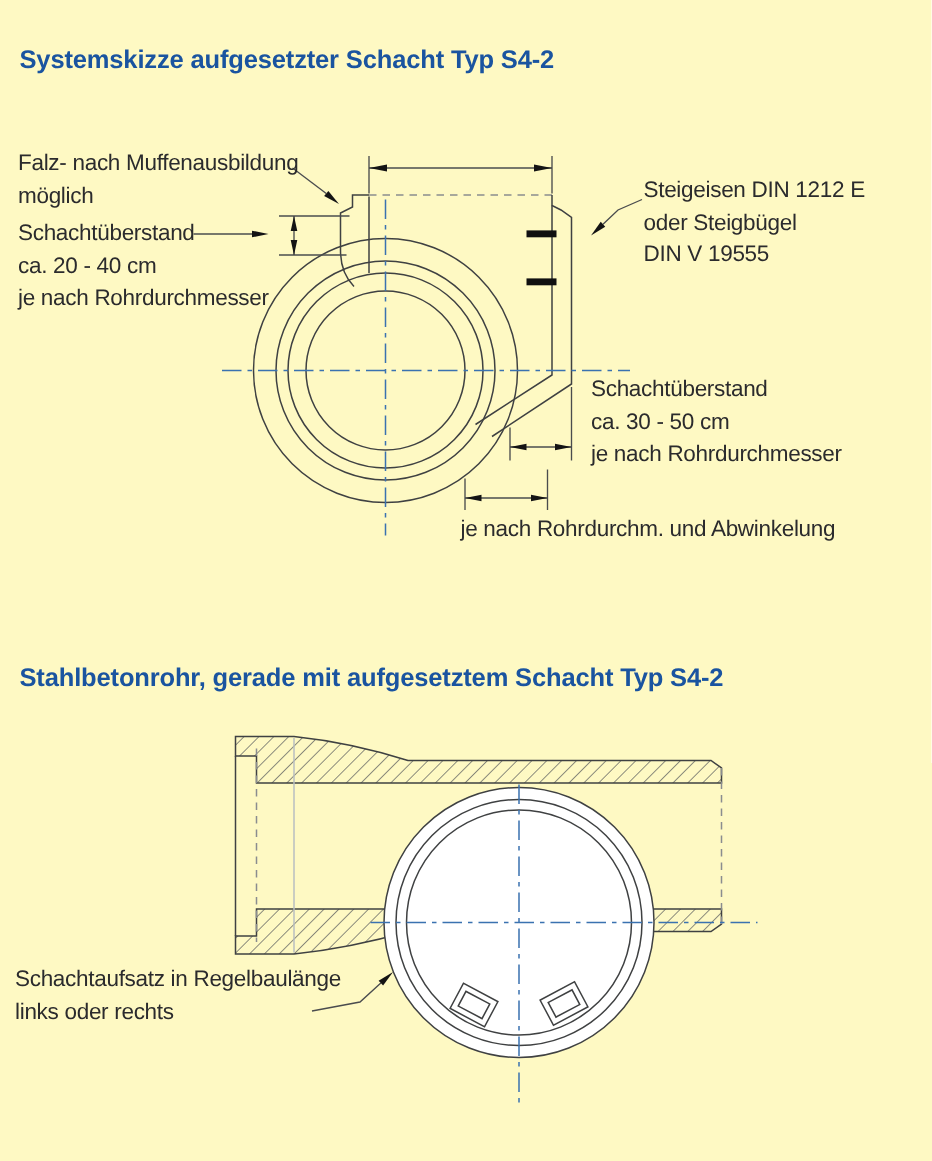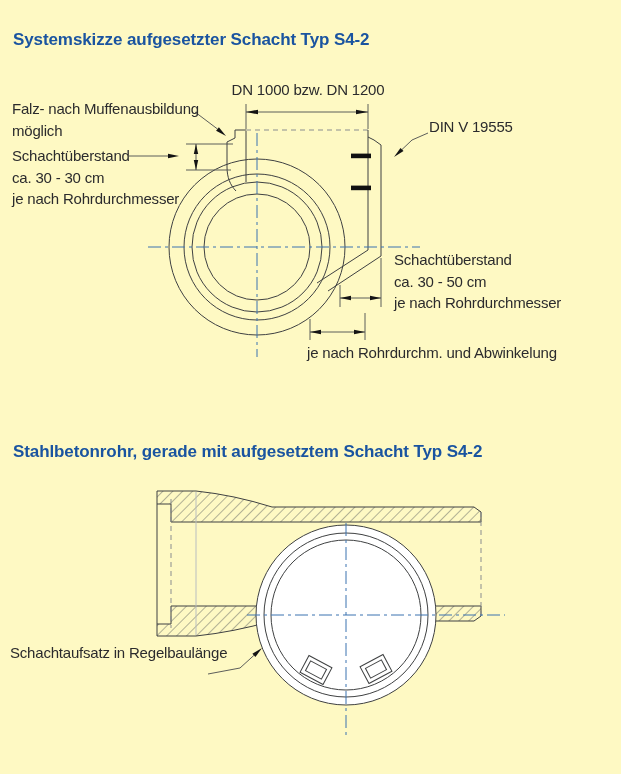--- a/index.html
+++ b/index.html
@@ -133,47 +133,49 @@
       <path d="M346,523 V737"></path>
     </g>
     <g>
       <path class="dim" d="M208,674 L240,668 L253.9,655.4"></path>
       <polygon class="arr" points="262,648 255.4,657 252.4,653.8"></polygon>
     </g>
   </svg>
 
   <h1 class="title" style="left:13px;top:30px;">Systemskizze aufgesetzter Schacht Typ S4-2</h1>
 
-  <div class="lbl center" style="left:230px;top:79px;width:156px;">DN 1000 bzw. DN 1200</div>
 
   <div class="lbl" style="left:12px;top:98px;">
     <div>Falz- nach Muffenausbildung</div>
     <div>möglich</div>
   </div>
 
   <div class="lbl" style="left:12px;top:145px;">
     <div>Schachtüberstand</div>
-    <div>ca. 30 - 30 cm</div>
+    <div>ca. 20 - 40 cm</div>
     <div>je nach Rohrdurchmesser</div>
   </div>
 
   <div class="lbl" style="left:429px;top:116px;">
+    <div>Steigeisen DIN 1212 E</div>
+    <div>oder Steigbügel</div>
     <div>DIN V 19555</div>
   </div>
 
   <div class="lbl" style="left:394px;top:249px;">
     <div>Schachtüberstand</div>
     <div>ca. 30 - 50 cm</div>
     <div>je nach Rohrdurchmesser</div>
   </div>
 
   <div class="lbl" style="left:307px;top:342px;">
     <div>je nach Rohrdurchm. und Abwinkelung</div>
   </div>
 
   <h1 class="title" style="left:13px;top:442px;">Stahlbetonrohr, gerade mit aufgesetztem Schacht Typ S4-2</h1>
 
   <div class="lbl" style="left:10px;top:642px;">
     <div>Schachtaufsatz in Regelbaulänge</div>
+    <div>links oder rechts</div>
   </div>
 
 
 </div>
 
 </body></html>

